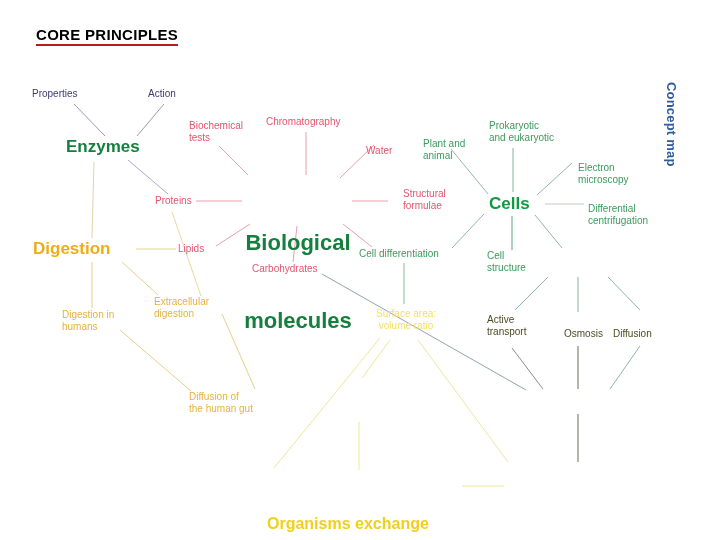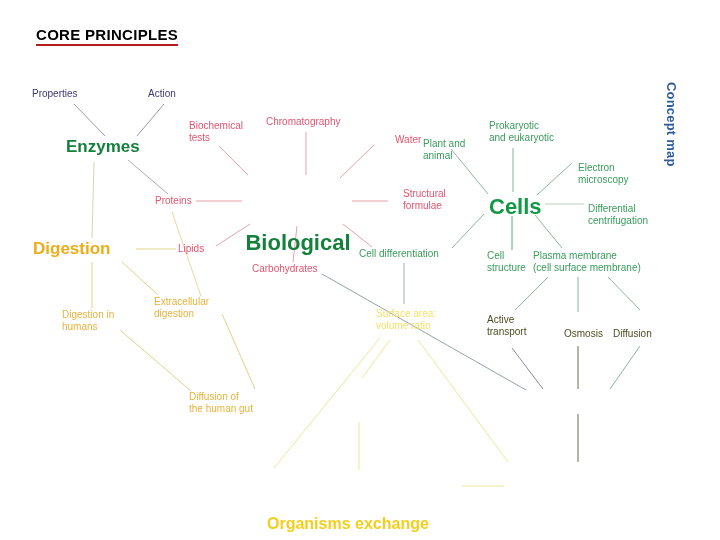--- a/index.html
+++ b/index.html
@@ -53,32 +53,32 @@
     position: absolute;
     white-space: pre;
     line-height: 1.18;
   }
   
   .hub {
     font-weight: bold;
   }
   .hub-enzymes   { font-size: 17px; color: #15803d; }
   .hub-biomol    { font-size: 22px; color: #15803d; }
-  .hub-cells     { font-size: 22px; color: #119944; }
+  .hub-cells     { font-size: 17px; color: #119944; }
   .hub-digestion { font-size: 17px; color: #edad18; }
   .hub-transport { font-size: 16px; color: #5a6012; }
   .hub-organisms { font-size: 16px; color: #f2cf1c; }
 
   
   .leaf { font-size: 10px; }
   .leaf-purple  { color: #3c3a6e; }
   .leaf-red     { color: #e2556f; }
   .leaf-green   { color: #3a9b5c; }
   .leaf-gold    { color: #e5b33e; }
-  .leaf-paleyel { color: #f4e06a; }
+  .leaf-paleyel { color: #f4e06a; text-align: center; }
   .leaf-olive   { color: #4c4c23; }
 </style>
 </head>
 <body>
 
 <div id="slide">
 
   <div id="title">CORE PRINCIPLES</div>
 
   <div id="concept-map-label">Concept map</div>
@@ -134,20 +134,21 @@
     <line x1="359" y1="422" x2="359" y2="470" stroke="#f0e59a" stroke-width="1"></line>
     <line x1="462" y1="486" x2="504" y2="486" stroke="#f0e59a" stroke-width="1"></line>
     <line x1="280" y1="398" x2="338" y2="452" stroke="#f0e59a" stroke-width="1" opacity="0"></line>
     <line x1="278" y1="398" x2="310" y2="367" stroke="#f0e59a" stroke-width="1" opacity="0"></line>
   </svg>
 
   <div class="node hub hub-enzymes" style="left:66px; top:137px;">Enzymes</div>
 
   <div class="node hub hub-biomol" style="left:243px; top:178px; text-align:center; width:110px;">
     <div>Biological</div>
+    <div>molecules</div>
   </div>
 
   <div class="node hub hub-cells" style="left:489px; top:194px;">Cells</div>
 
   <div class="node hub hub-digestion" style="left:33px; top:239px;">Digestion</div>
 
 
   <div class="node hub hub-organisms" style="left:267px; top:470px; line-height:1.35;">
     <div>Organisms exchange</div>
     
@@ -156,21 +157,21 @@
 
   <div class="node leaf leaf-purple" style="left:32px; top:88px;">Properties</div>
 
   <div class="node leaf leaf-purple" style="left:148px; top:88px;">Action</div>
 
   <div class="node leaf leaf-red" style="left:189px; top:120px;">Biochemical
 tests</div>
 
   <div class="node leaf leaf-red" style="left:266px; top:116px;">Chromatography</div>
 
-  <div class="node leaf leaf-red" style="left:366px; top:134px;margin-left:29px;">Water</div>
+  <div class="node leaf leaf-red" style="left:366px; top:145px;">Water</div>
 
   <div class="node leaf leaf-green" style="left:423px; top:138px;">Plant and
 animal</div>
 
   <div class="node leaf leaf-green" style="left:489px; top:120px;">Prokaryotic
 and eukaryotic</div>
 
   <div class="node leaf leaf-green" style="left:578px; top:162px;">Electron
 microscopy</div>
 
@@ -184,22 +185,20 @@
 
   <div class="node leaf leaf-red" style="left:178px; top:243px;">Lipids</div>
 
   <div class="node leaf leaf-red" style="left:252px; top:263px;">Carbohydrates</div>
 
   <div class="node leaf leaf-green" style="left:359px; top:248px;">Cell differentiation</div>
 
   <div class="node leaf leaf-green" style="left:487px; top:250px;">Cell
 structure</div>
 
-  <div class="node leaf leaf-green" style="left:533px; top:250px;">Plasma membrane
-(cell surface membrane)</div>
 
   <div class="node leaf leaf-gold" style="left:154px; top:296px;">Extracellular
 digestion</div>
 
   <div class="node leaf leaf-gold" style="left:62px; top:309px;">Digestion in
 humans</div>
 
   <div class="node leaf leaf-paleyel" style="left:376px; top:308px;">Surface area:
 volume ratio</div>
 

